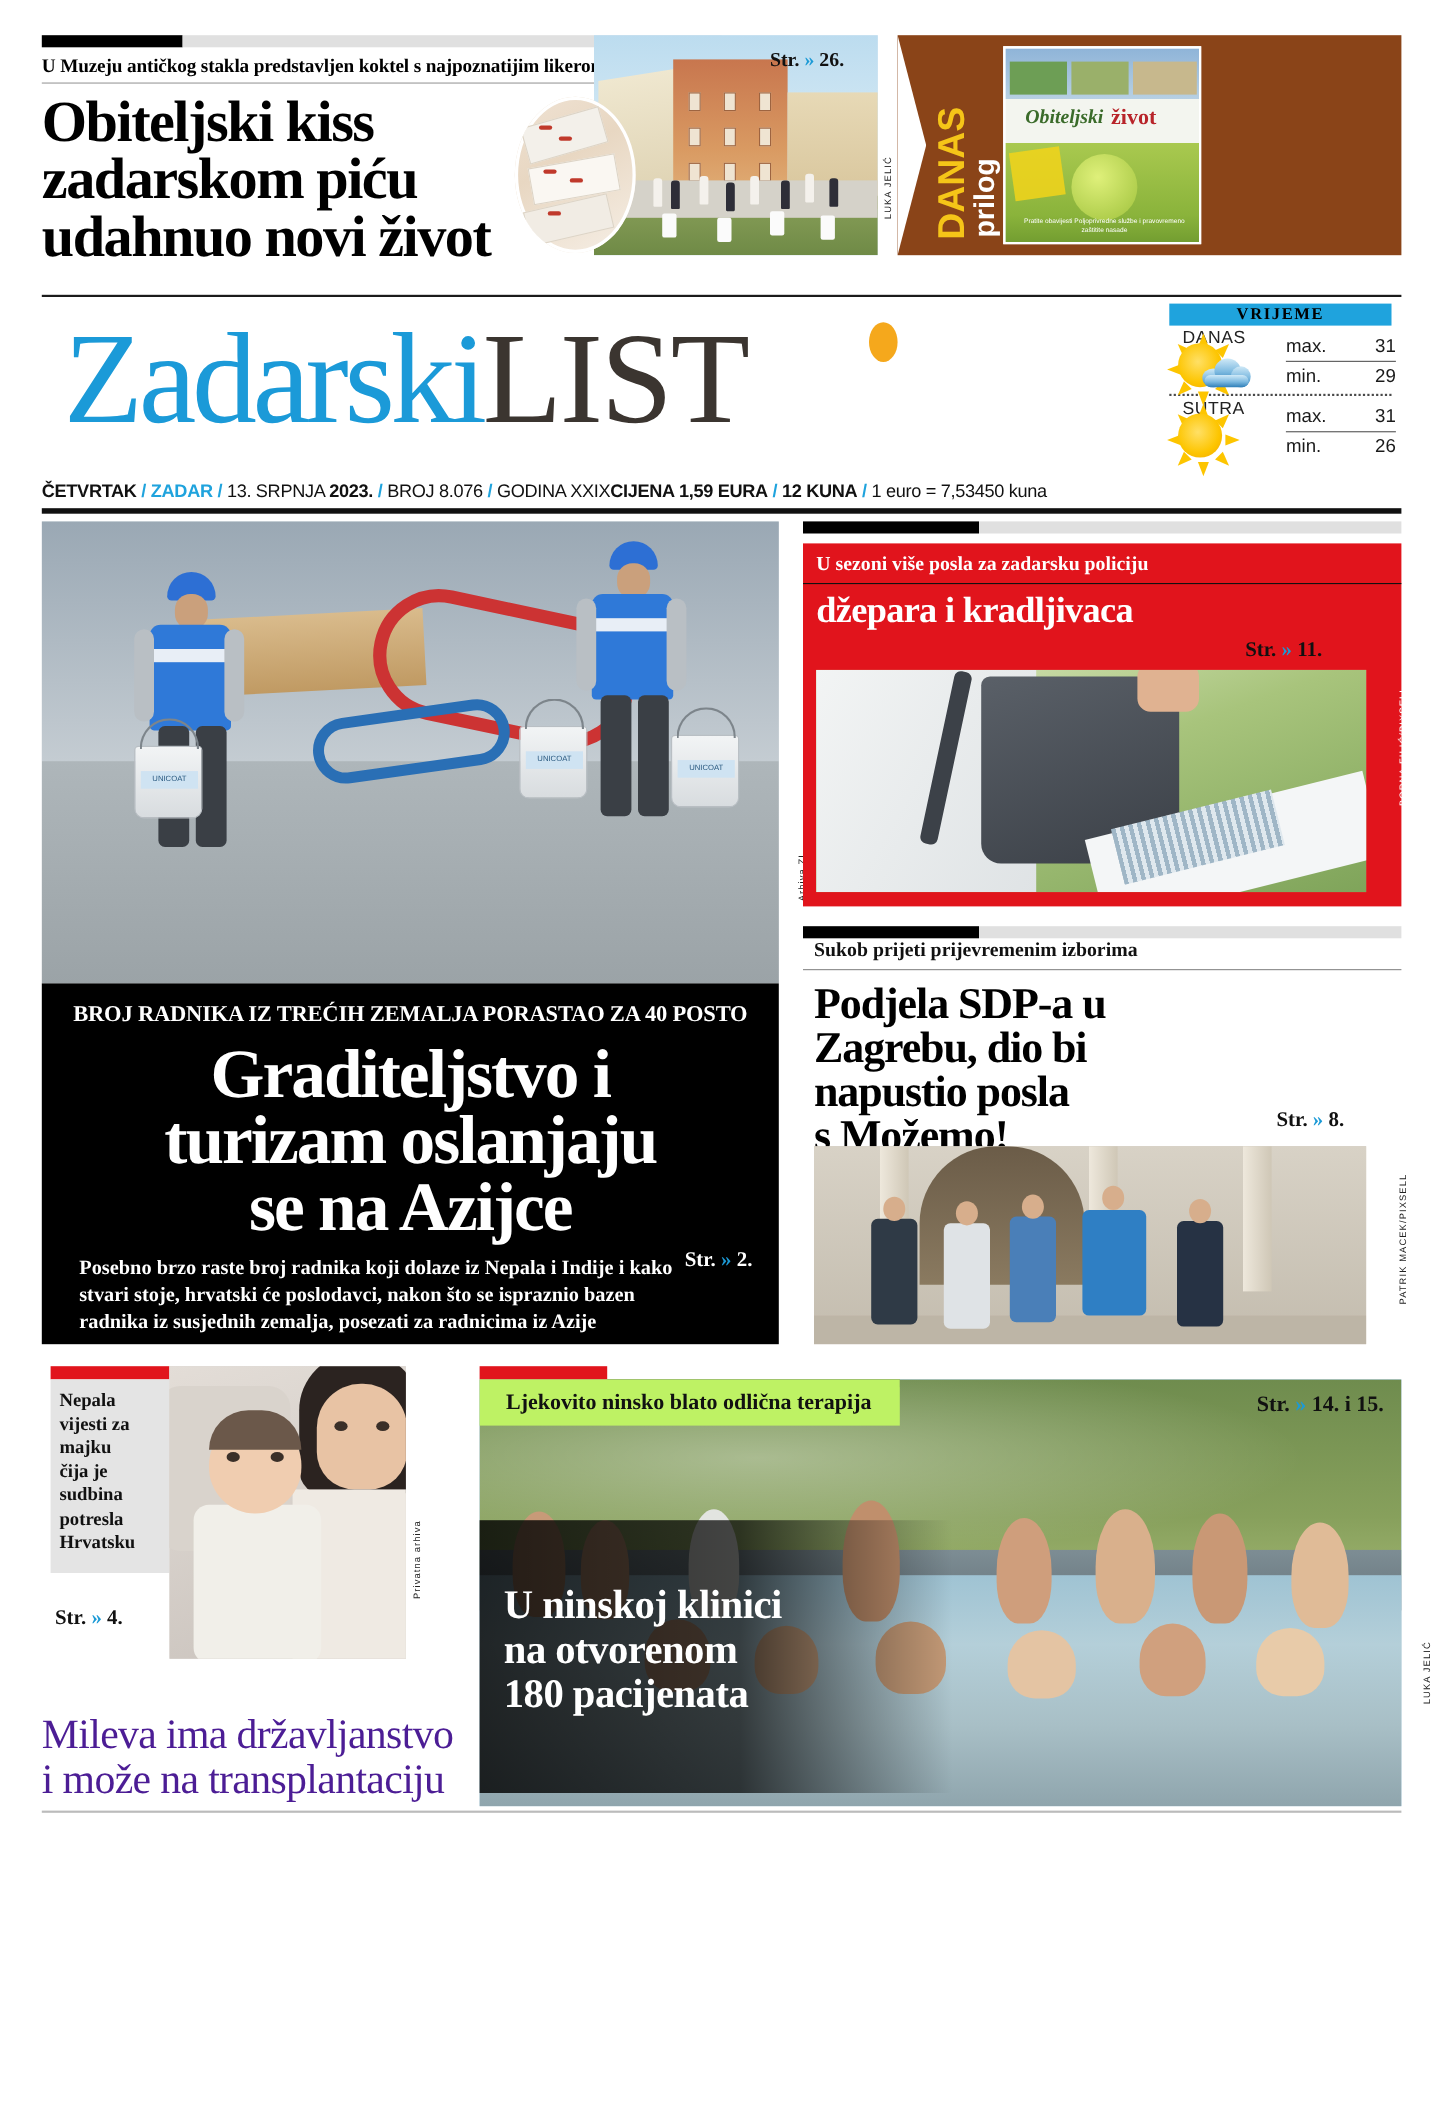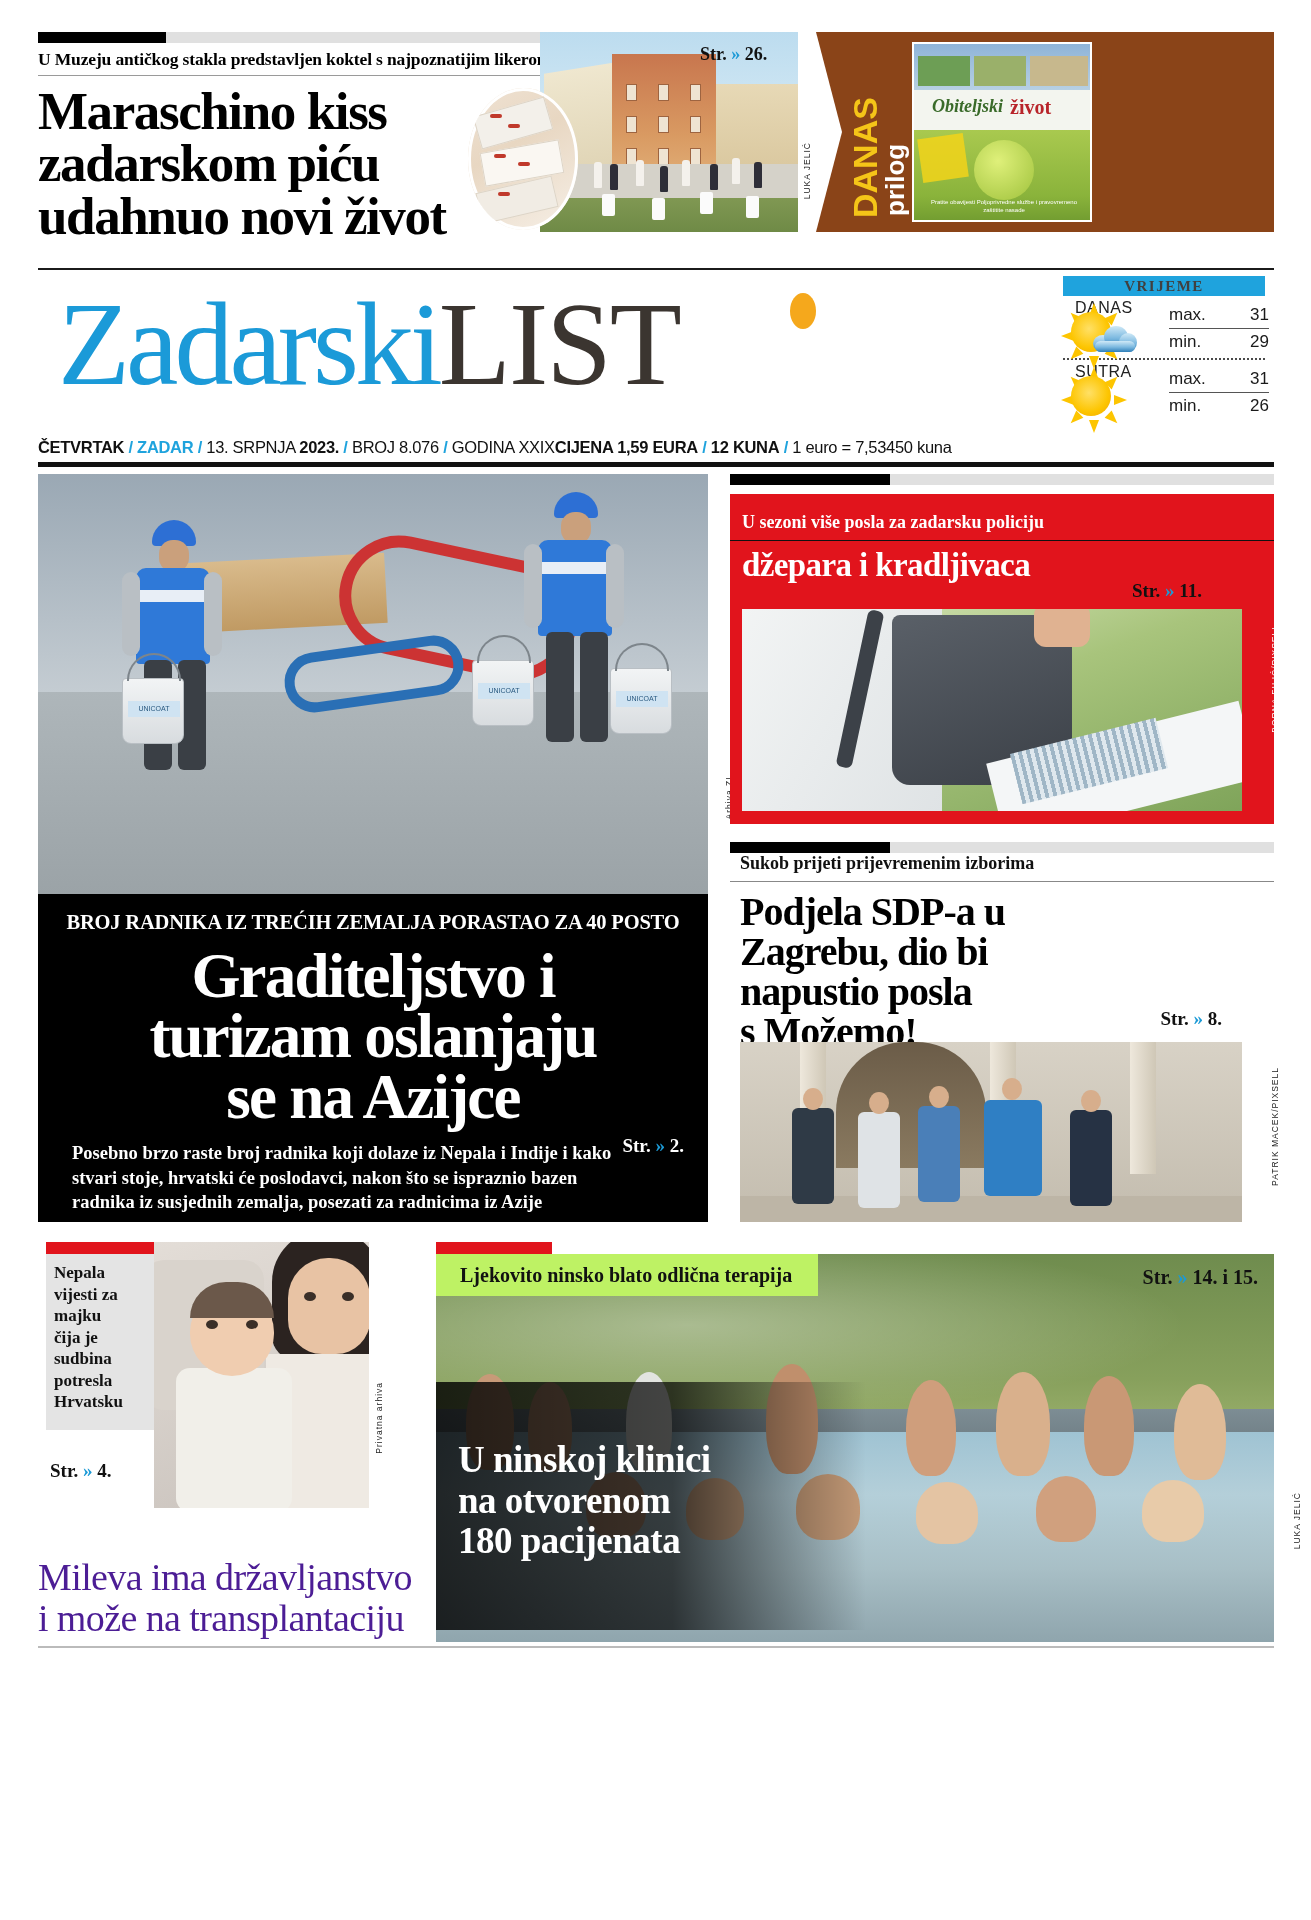--- a/index.html
+++ b/index.html
@@ -127,21 +127,21 @@
   .logo .zad { color:#1b9ad8; font-weight:400; }
   .logo .lst { color:#3b3530; font-weight:400; letter-spacing:-2px; }
   .logo-dot {
     position:absolute; left:790px; top:25px; width:26px; height:36px;
     background:#f5a81c; border-radius:50%;
   }
 
   
   .weather { position:absolute; left:1063px; top:8px; width:212px; height:146px; }
   .w-title {
-    width:202px; height:20px; background:#1fa3dd; color:#404040;
+    width:202px; height:20px; background:#1fa3dd; color:#000000;
     font-family:"Liberation Serif", serif; font-weight:700; font-size:15px;
     text-align:center; letter-spacing:1.5px; line-height:20px;
   }
   .w-row { position:relative; height:60px; }
   .w-day {
     position:absolute; left:12px; top:3px;
     font-family:"Liberation Sans", sans-serif; font-size:16px; color:#222; letter-spacing:0.5px;
   }
   .w-icon { position:absolute; left:4px; top:14px; width:70px; height:48px; }
   .sun {
@@ -247,21 +247,21 @@
   .lead-sub div { white-space:nowrap; }
 
   
   .rcol { position:absolute; left:692px; top:0; width:544px; }
   .box-red { position:absolute; left:0; top:20px; width:544px; height:330px; background:#e1141c; }
   .rb-kickbar { position:absolute; left:0; top:-20px; width:544px; height:11px; }
   .rb-kickbar .blk { position:absolute; left:0; top:0; width:160px; height:11px; background:#000; }
   .rb-kickbar .gry { position:absolute; left:160px; top:0; width:384px; height:11px; background:#e0e0e0; }
   .rb-kicker {
     color:#fff; font-family:"Liberation Serif", serif; font-weight:700; font-size:18px;
-    padding:18px 0 7px 12px; border-bottom:1.5px solid #111; white-space:nowrap;
+    padding:8px 0 7px 12px; border-bottom:1.5px solid #111; white-space:nowrap;
   }
   .rb-head {
     color:#fff; font-family:"Liberation Serif", serif; font-weight:700; font-size:33px;
     line-height:1.04; letter-spacing:-0.6px; padding:7px 8px 7px 12px;
   }
   .rb-head div { white-space:nowrap; }
   .rb-photo {
     position:absolute; left:12px; top:115px; width:500px; height:202px; overflow:hidden;
     background: linear-gradient(180deg,#cfe0a8,#9ab86a);
   }
@@ -391,21 +391,21 @@
   <div class="top-strip">
 
     <div class="promo-left">
       <div class="kicker-bar">
         <div class="blk"></div>
         <div class="gry"></div>
       </div>
       <div class="kicker-text">U Muzeju antičkog stakla predstavljen koktel s najpoznatijim likerom</div>
       <div class="kicker-rule"></div>
       <div class="promo-head">
-        <div>Maraschino kiss</div>
+        <div>Obiteljski kiss</div>
         <div>zadarskom piću</div>
         <div>udahnuo novi život</div>
       </div>
     </div>
 
     <div class="promo-circle">
       <div class="sq1"></div>
         <div class="sq2"></div>
         <div class="sq3"></div>
       <div class="rdot" style="left:22px;top:26px;"></div>

